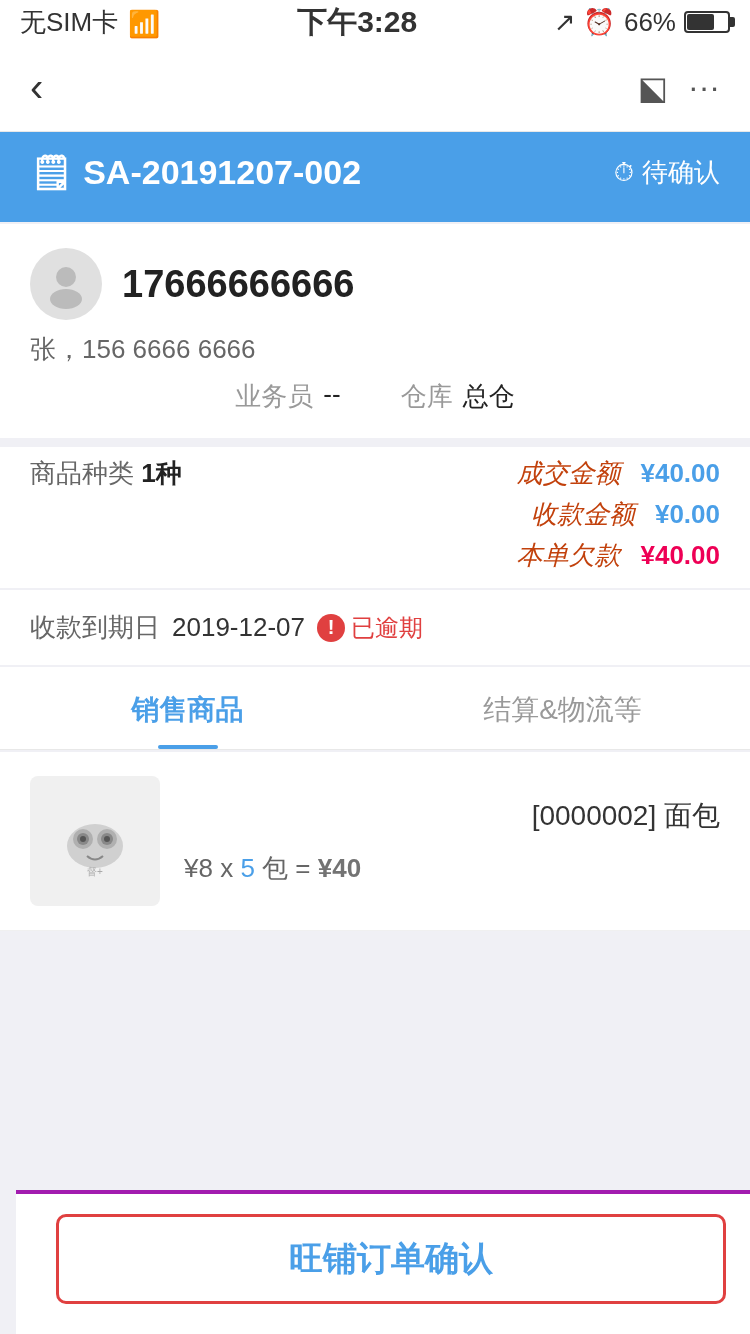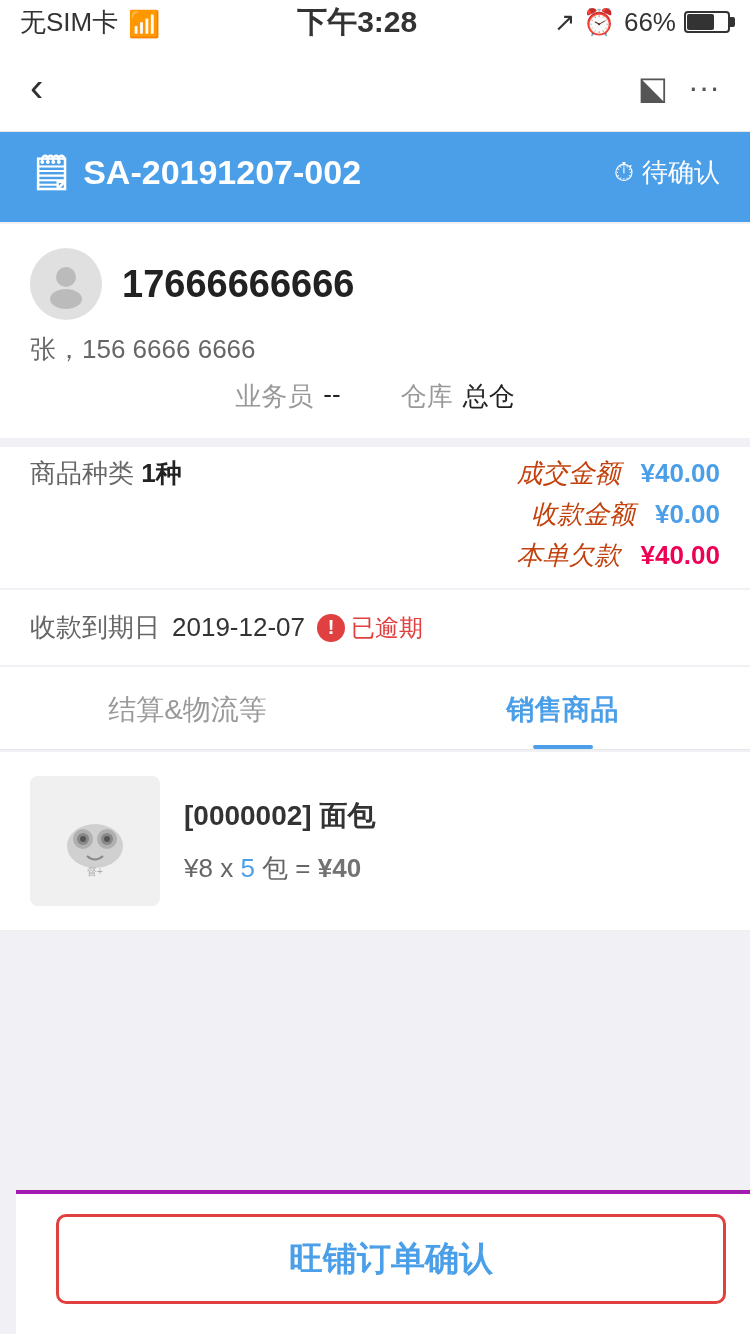--- a/index.html
+++ b/index.html
@@ -272,21 +272,22 @@
       justify-content: center;
       flex-shrink: 0;
       overflow: hidden;
     }
     .product-thumb svg { width: 80px; height: 80px; }
     .product-info { flex: 1; }
     .product-name {
       font-size: 28px;
       color: #333;
       margin-bottom: 16px;
-      font-weight: 700;
+      font-weight: 400;
+      text-align: right;
     }
     .product-price {
       font-size: 26px;
       color: #666;
     }
     .product-price .qty { color: #4a9fe8; }
     .product-price .total { color: #737373; font-weight: 700; }
 
     
     .content-area {
@@ -408,25 +409,25 @@
 <div class="due-section">
   <span class="due-label">收款到期日</span>
   <span class="due-date">2019-12-07</span>
   <div class="overdue-badge">
     <span class="overdue-icon">!</span>
     <span>已逾期</span>
   </div>
 </div>
 
 <div class="tabs-section">
+  <div class="tab active">
+    <span>销售商品</span>
+  </div>
   <div class="tab">
     <span>结算&amp;物流等</span>
-  </div>
-  <div class="tab active">
-    <span>销售商品</span>
   </div>
 </div>
 
 <div class="product-list">
   <div class="product-item">
     <div class="product-thumb">
       <svg viewBox="0 0 80 80" xmlns="http://www.w3.org/2000/svg" fill="#c0c0c0">
 
         <ellipse cx="40" cy="45" rx="28" ry="22" fill="#d0d0d0"></ellipse>
         <circle cx="28" cy="38" r="10" fill="#b0b0b0"></circle>

